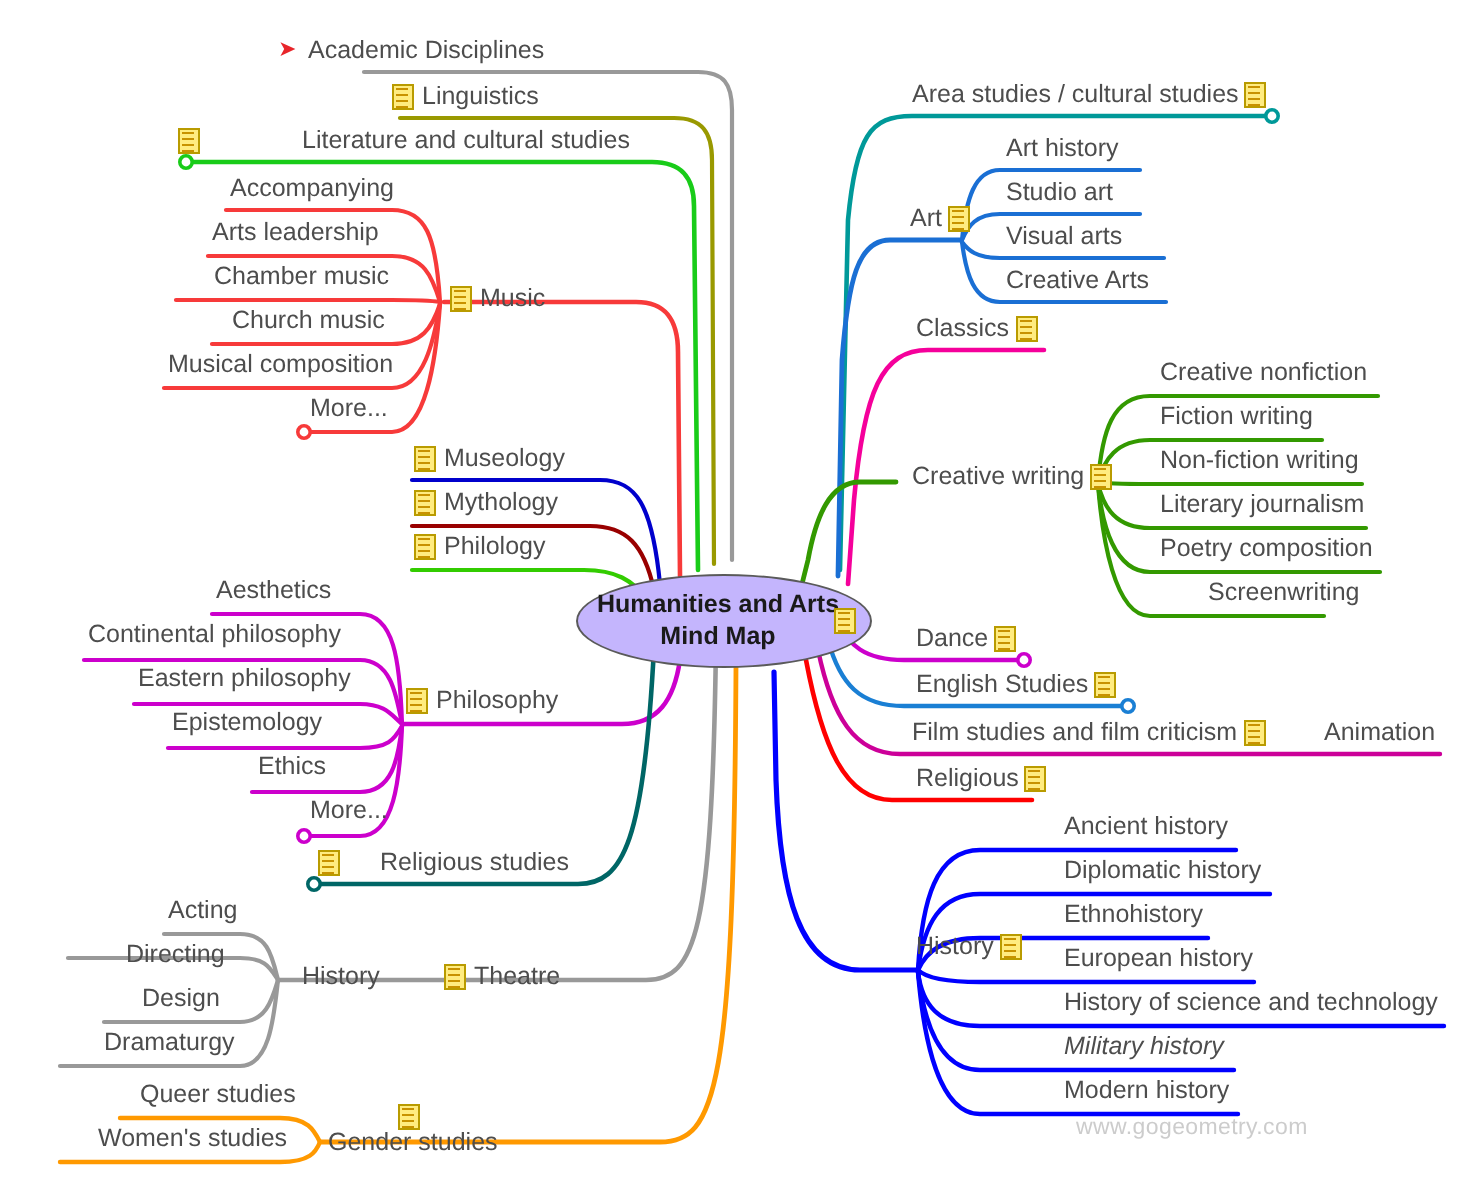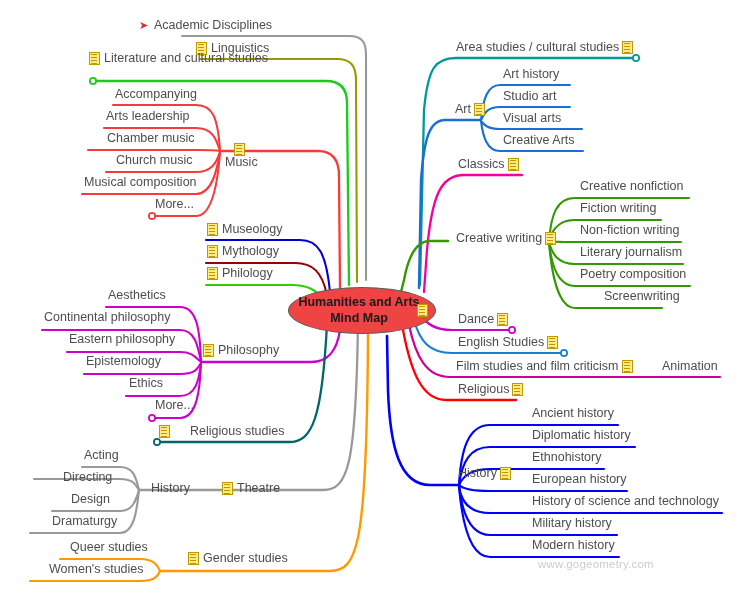--- a/index.html
+++ b/index.html
@@ -12,21 +12,21 @@
   .note{display:inline-block;width:11px;height:13px;background:#ffec80;
         border:1px solid #b99b00;box-sizing:border-box;position:relative;flex:0 0 auto;}
   .note::before{content:"";position:absolute;left:1px;top:1px;right:2px;height:1px;
         background:#c89200;box-shadow:0 3px 0 #c89200,0 6px 0 #c89200,0 9px 0 #c89200;}
   .note.l{margin-right:4px;}
   .note.rr{margin-left:3px;}
   .arrowm{display:inline-block;width:11px;height:11px;margin-right:4px;flex:0 0 auto;
         position:relative;}
   .arrowm::after{content:"\27A4";color:#e8252a;font-size:11px;line-height:11px;position:absolute;left:0;top:0;}
   #center{position:absolute;left:288px;top:287px;width:146px;height:45px;
-        background:#ef4444;border:1px solid #5a5a5a;border-radius:50%/50%;
+        background:#c4b5fd;border:1px solid #5a5a5a;border-radius:50%/50%;
         display:flex;align-items:center;justify-content:center;text-align:center;
         color:#1a1a1a;font-weight:bold;font-size:12.5px;line-height:1.25;}
   #center .ctxt{padding-right:6px;}
   #center .note{position:absolute;right:7px;top:16px;}
   #watermark{position:absolute;left:538px;top:558px;color:#cccccc;font-size:11.5px;
         letter-spacing:.2px;}
 </style>
 </head>
 <body>
 
@@ -136,26 +136,26 @@
 <div class="node" style="left:139px;top:19px;">
   <span class="arrowm"></span>
   <span class="lbl">Academic Disciplines</span>
 </div>
 
 <div class="node" style="left:196px;top:42px;">
   <span class="note l"></span>
   <span class="lbl">Linguistics</span>
 </div>
 
-<div class="node" style="left:89px;top:52px;">
+<div class="node" style="left:89px;top:64px;gap:47px;">
   <span class="note l"></span>
   <span class="lbl">Literature and cultural studies</span>
 </div>
 
-<div class="node" style="left:225px;top:143px;flex-direction:column;">
+<div class="node" style="left:225px;top:143px;">
   <span class="note l"></span>
   <span class="lbl">Music</span>
 </div>
 <div class="node" style="left:115px;top:88px;">
       <span class="lbl">Accompanying</span>
     </div>
 <div class="node" style="left:106px;top:110px;">
       <span class="lbl">Arts leadership</span>
     </div>
 <div class="node" style="left:107px;top:132px;align-items:flex-end;">
@@ -225,21 +225,21 @@
 <div class="node" style="left:71px;top:493px;">
       <span class="lbl">Design</span>
     </div>
 <div class="node" style="left:52px;top:515px;">
       <span class="lbl">Dramaturgy</span>
     </div>
 <div class="node" style="left:151px;top:482px;">
       <span class="lbl">History</span>
     </div>
 
-<div class="node" style="left:188px;top:552px;">
+<div class="node" style="left:164px;top:552px;flex-direction:column;">
   <span class="note l"></span>
   <span class="lbl">Gender studies</span>
 </div>
 <div class="node" style="left:70px;top:541px;">
       <span class="lbl">Queer studies</span>
     </div>
 <div class="node" style="left:49px;top:563px;">
       <span class="lbl">Women's studies</span>
     </div>
 
@@ -325,21 +325,21 @@
     </div>
 <div class="node" style="left:532px;top:451px;">
       <span class="lbl">Ethnohistory</span>
     </div>
 <div class="node" style="left:532px;top:473px;">
       <span class="lbl">European history</span>
     </div>
 <div class="node" style="left:532px;top:495px;">
       <span class="lbl">History of science and technology</span>
     </div>
-<div class="node" style="left:532px;top:517px;">
+<div class="node" style="left:532px;top:517px;font-style:italic;">
       <span class="lbl">Military history</span>
     </div>
 <div class="node" style="left:532px;top:539px;">
       <span class="lbl">Modern history</span>
     </div>
 
 <div id="watermark">www.gogeometry.com</div>
 
 </div>
 

